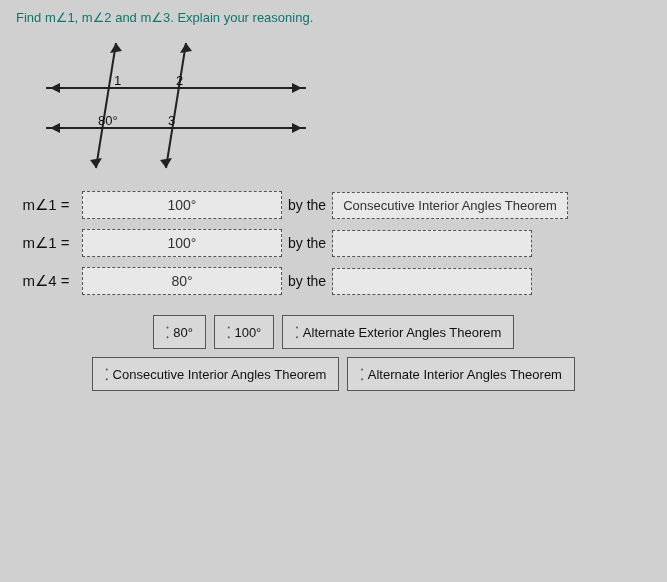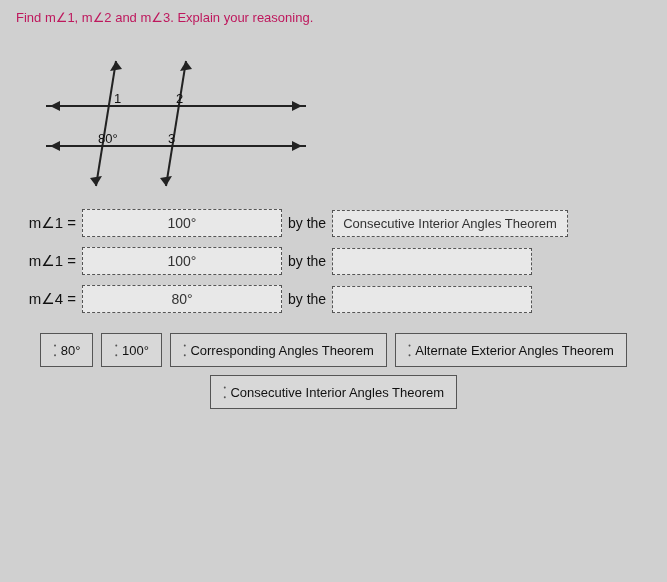--- a/index.html
+++ b/index.html
@@ -7,22 +7,22 @@
       background: #d0d0d0;
       font-family: Arial, sans-serif;
       font-size: 14px;
       width: 667px;
       min-height: 582px;
       padding: 10px 16px;
       color: #111;
     }
     .header-text {
       font-size: 13px;
-      color: #be185d;
-      margin-bottom: 26px;
+      color: #0f766e;
+      margin-bottom: 8px;
     }
     .diagram-area {
       margin: 0 auto 18px 30px;
       position: relative;
       width: 260px;
       height: 140px;
     }
     .diagram-area svg {
       width: 100%;
       height: 100%;
@@ -34,21 +34,21 @@
       margin-bottom: 20px;
     }
     .eq-row {
       display: flex;
       align-items: center;
       gap: 6px;
     }
     .eq-label {
       font-size: 15px;
       width: 60px;
-      text-align: right;
+      text-align: center;
       white-space: nowrap;
     }
     .eq-value-box {
       border: 1.5px dashed #555;
       background: #e8e8e8;
       padding: 5px 10px;
       min-width: 200px;
       text-align: center;
       font-size: 14px;
       color: #333;
@@ -182,24 +182,24 @@
 
 <div class="drag-options">
   <div class="drag-row">
     <div class="drag-chip">
       <span>80°</span>
     </div>
     <div class="drag-chip">
       <span>100°</span>
     </div>
     <div class="drag-chip">
-      <span>Corresponding Angles Theorem</span>
-    </div>
-    <div class="drag-chip">
       <span>Alternate Exterior Angles Theorem</span>
     </div>
   </div>
   <div class="drag-row">
     <div class="drag-chip">
       <span>Consecutive Interior Angles Theorem</span>
     </div>
+    <div class="drag-chip">
+      <span>Alternate Interior Angles Theorem</span>
+    </div>
   </div>
 </div>
 
 </body></html>

